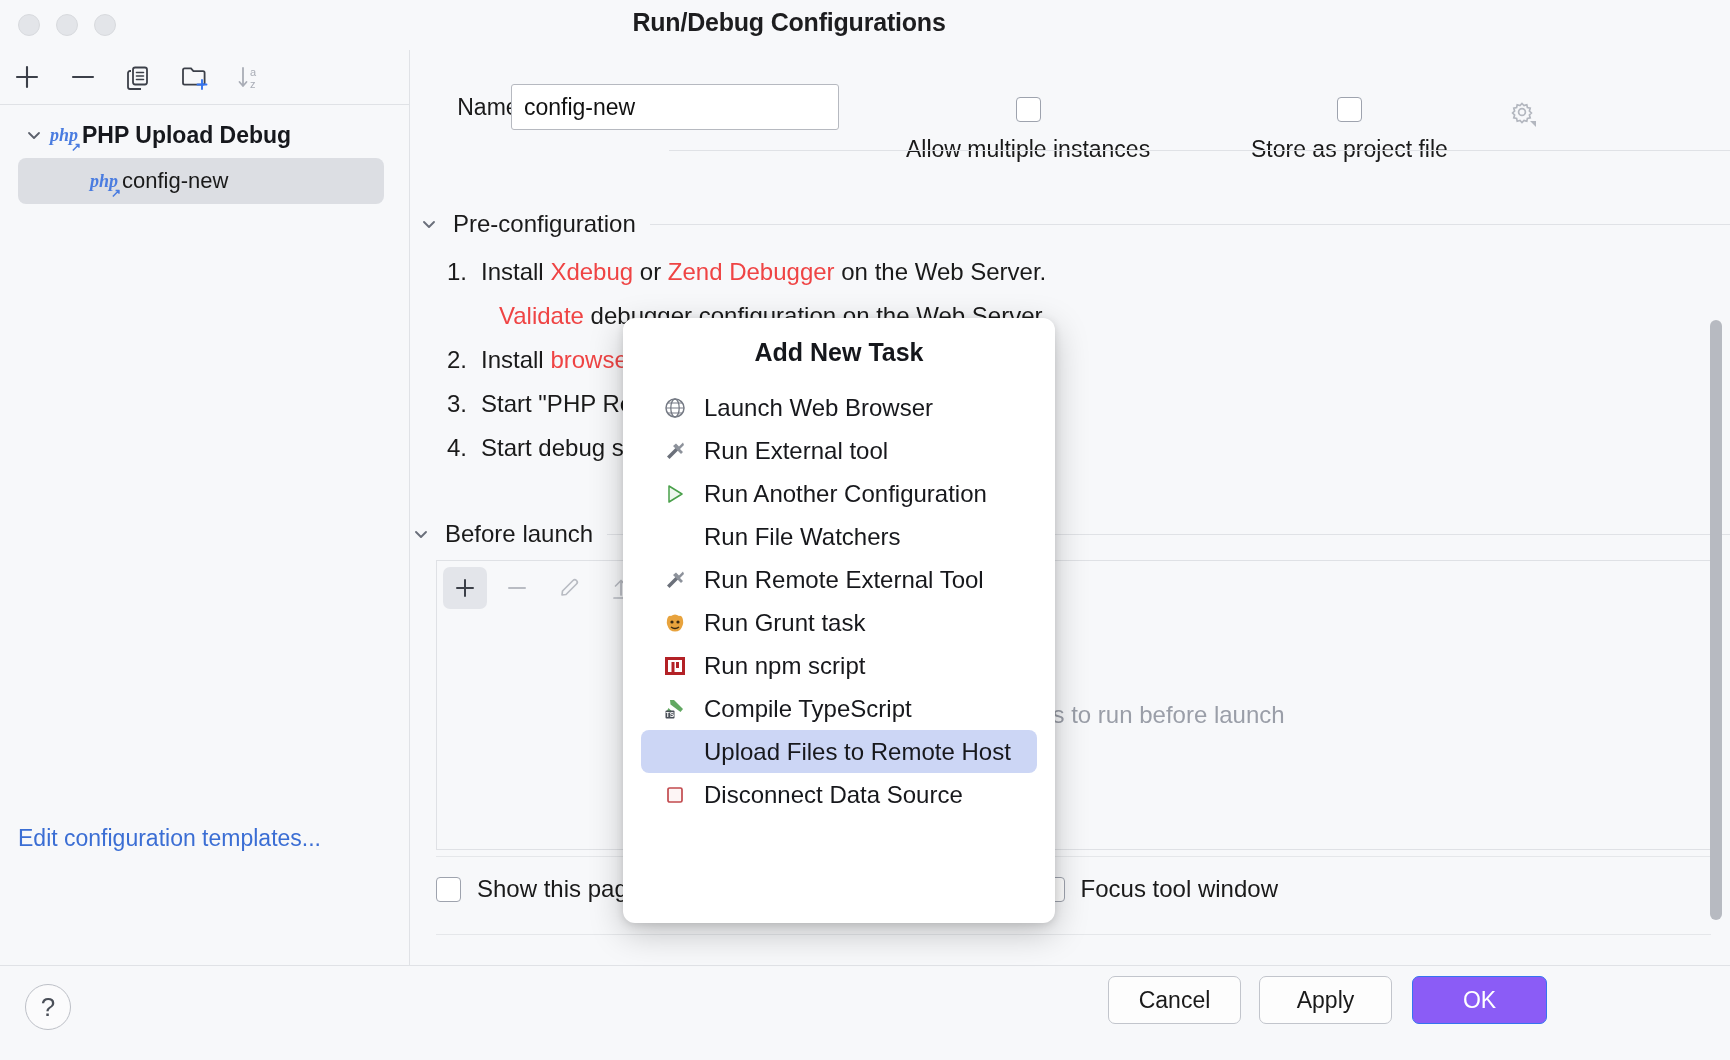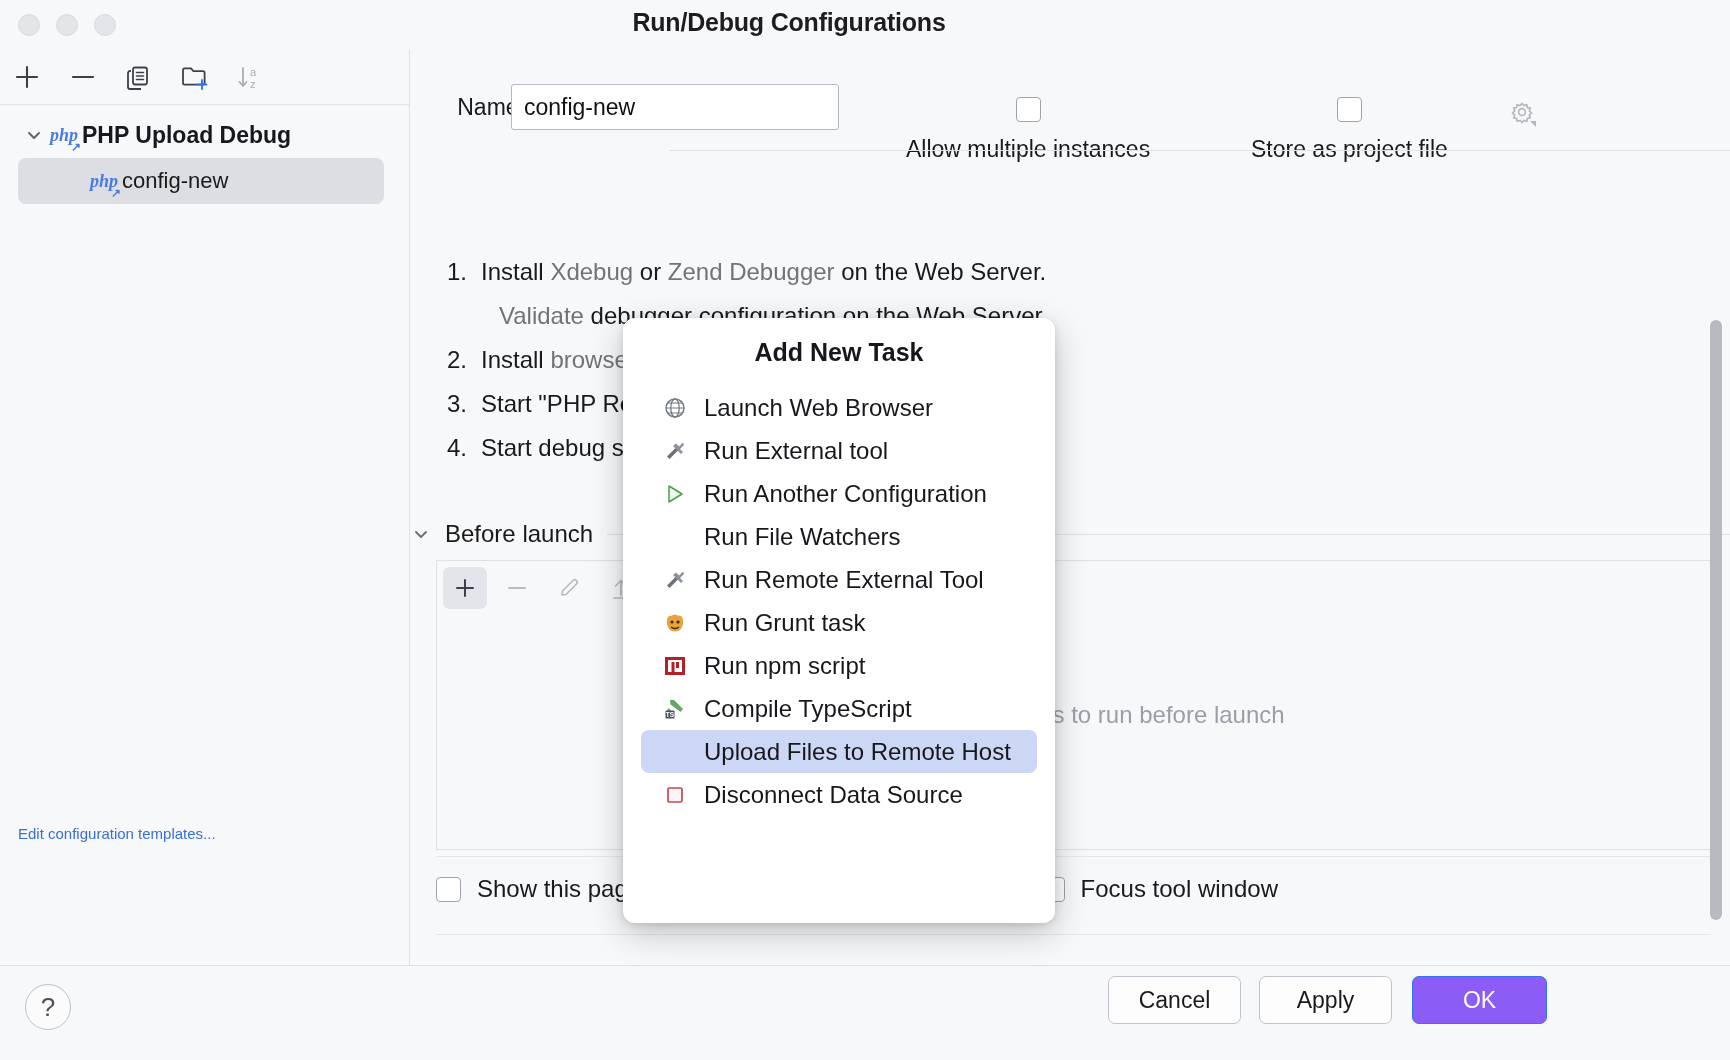--- a/index.html
+++ b/index.html
@@ -62,21 +62,21 @@
   }
   .php-badge::after{
     content:"↗"; position:absolute; right:-3px; bottom:-9px; font-size:12px;
     color:#4a7ce0; font-style:normal;
   }
   .tree-child {
     margin:0 18px; height:46px; border-radius:8px; background:#dcdee3;
     display:flex; align-items:center; padding-left:72px; font-size:22px;
   }
   .edit-templates {
-    position:absolute; left:18px; top:775px; font-size:15px; color:#3b6ed4;
+    position:absolute; left:18px; top:775px; font-size:23px; color:#3b6ed4;
     cursor:pointer;
   }
 
   
   .main {
     position:absolute; left:411px; top:50px; width:1319px; height:915px;
     background:#f7f8fa; overflow:hidden;
   }
 
   .name-row { position:absolute; left:0; top:30px; width:1319px; height:60px; }
@@ -103,21 +103,21 @@
     position:absolute; display:flex; align-items:center; gap:14px;
     font-size:24px; color:#1a1a1a;
   }
   .sect-head .chev { color:#6a6f7a; width:auto; margin:0; }
   .sect-rule { flex:1 1 auto; height:1px; background:#e0e2e6; min-width:40px; }
 
   .preconf { position:absolute; left:8px; top:160px; width:1311px; }
   .steps { position:absolute; left:36px; top:200px; width:1280px; font-size:24px; line-height:44px; }
   .step { display:block; white-space:nowrap; }
   .step .num { display:inline-block; width:34px; }
-  a.lk { color:#737373; text-decoration:none; cursor:pointer; }
+  a.lk { color:#ef4444; text-decoration:none; cursor:pointer; }
   .sub-step { display:block; padding-left:52px; white-space:nowrap; }
 
   
   .bl-head { left:0px; top:470px; width:1319px; }
   .bl-panel {
     position:absolute; left:25px; top:510px; width:1275px; height:290px;
     border:1px solid #dfe1e5; background:#f7f8fa;
   }
   .bl-toolbar {
     position:absolute; left:0; top:0; width:1275px; height:54px;
@@ -275,20 +275,29 @@
           <g fill="none" stroke="#b3b7bf" stroke-width="1.7">
             <circle cx="14" cy="14" r="3.4"></circle>
             <path d="M14 5.5 L16 7.5 L18.8 6.8 L19.4 9.6 L22.2 10.2 L21.4 13 L23.4 15 L21.4 17 L22.2 19.8 L19.4 20.4 L18.8 23.2 L16 22.5 L14 24.5 L12 22.5 L9.2 23.2 L8.6 20.4 L5.8 19.8 L6.6 17 L4.6 15 L6.6 13 L5.8 10.2 L8.6 9.6 L9.2 6.8 L12 7.5 Z"></path>
           </g>
           <path d="M22 23 L28 23 L28 29 Z" fill="#b3b7bf"></path>
         </svg>
       </div>
     </div>
     <div class="divider-top"></div>
 
+    <div class="sect-head preconf">
+      <span class="chev">
+        <svg width="20" height="20" viewBox="0 0 20 20">
+            <path d="M5 8 L10 13 L15 8" fill="none" stroke="#6a6f7a" stroke-width="1.9" stroke-linecap="round" stroke-linejoin="round"></path>
+          </svg>
+      </span>
+      <span>Pre-configuration</span>
+      <span class="sect-rule"></span>
+    </div>
 
     <div class="steps">
       <div class="step">
         <span class="num">1.</span><span>Install </span><a class="lk">Xdebug</a><span> or </span><a class="lk">Zend Debugger</a><span> on the Web Server.</span>
       </div>
       <div class="sub-step">
         <a class="lk">Validate</a><span> debugger configuration on the Web Server.</span>
       </div>
       <div class="step">
         <span class="num">2.</span><span>Install </span><a class="lk">browser debugging extension</a><span>.</span>

